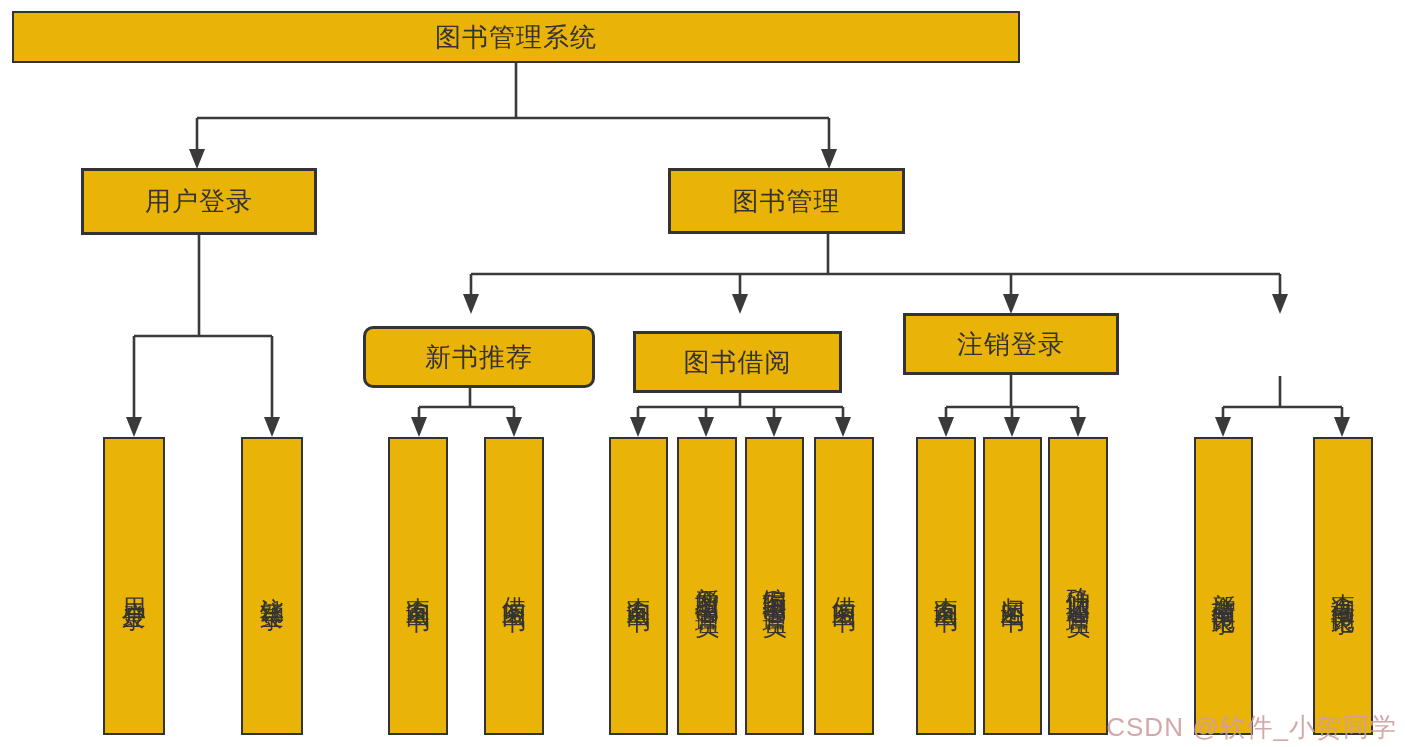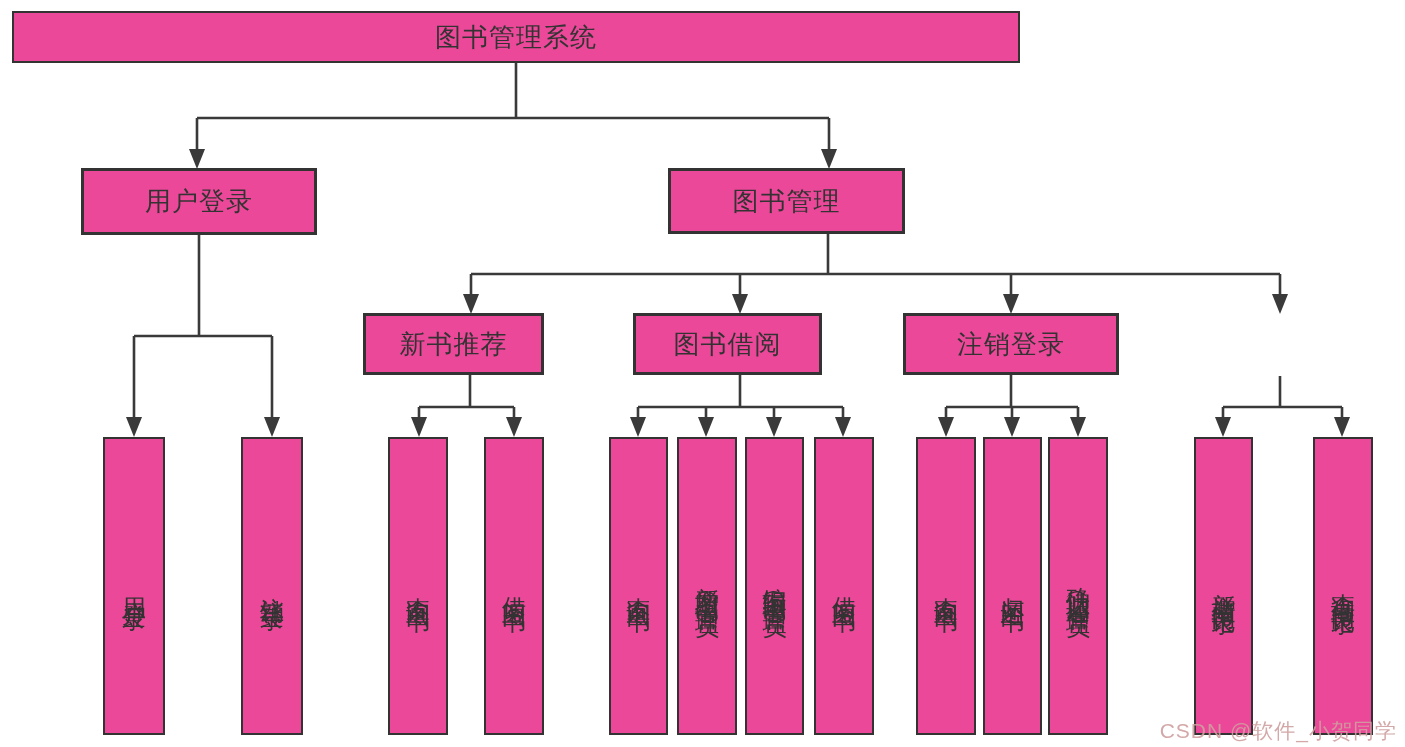--- a/index.html
+++ b/index.html
@@ -31,21 +31,21 @@
     stroke: var(--line);
     stroke-width: 2.6;
     fill: none;
   }
   svg.connectors polygon {
     fill: var(--line);
     stroke: none;
   }
   .node {
     position: absolute;
-    background: #ec4899;
+    background: #eab308;
     border: 3px solid var(--box-border);
     color: var(--text);
     display: flex;
     align-items: center;
     justify-content: center;
     text-align: center;
   }
   .node.thin { border-width: 2.5px; }
   .h-label {
     font-size: 26px;
@@ -57,43 +57,43 @@
     text-orientation: mixed;
     font-size: 24px;
     letter-spacing: 4px;
     line-height: 1;
     white-space: nowrap;
   }
   
   #n-root  { left: 12px;   top: 11px;  width: 1008px; height: 52px; }
   #n-login { left: 81px;   top: 168px; width: 236px;  height: 67px; }
   #n-mgmt  { left: 668px;  top: 168px; width: 237px;  height: 66px; }
-  #g-new   { left: 363px;  top: 313px; width: 181px;  height: 62px; }
-  #g-bor   { left: 633px;  top: 313px; width: 189px;  height: 62px; }
+  #g-new   { left: 363px;  top: 326px; width: 232px;  height: 62px; border-radius: 10px; }
+  #g-bor   { left: 633px;  top: 331px; width: 209px;  height: 62px; }
   #g-cur   { left: 903px;  top: 313px; width: 216px;  height: 62px; }
   #g-rec   { left: 1172px; top: 313px; width: 216px;  height: 63px; }
   .leaf    { top: 437px; height: 298px; }
   #l-a1 { left: 103px;  width: 62px; }
   #l-a2 { left: 241px;  width: 62px; }
   #l-b1 { left: 388px;  width: 60px; }
   #l-b2 { left: 484px;  width: 60px; }
   #l-c1 { left: 609px;  width: 59px; }
   #l-c2 { left: 677px;  width: 60px; }
   #l-c3 { left: 745px;  width: 59px; }
   #l-c4 { left: 814px;  width: 60px; }
   #l-d1 { left: 916px;  width: 60px; }
   #l-d2 { left: 983px;  width: 59px; }
   #l-d3 { left: 1048px; width: 60px; }
   #l-e1 { left: 1194px; width: 59px; }
   #l-e2 { left: 1313px; width: 60px; }
   .watermark {
     position: absolute;
     right: 8px;
     bottom: 2px;
-    font-size: 21px;
+    font-size: 26px;
     letter-spacing: 1px;
     color: var(--watermark);
     opacity: 0.9;
     white-space: nowrap;
   }
 </style>
 </head>
 <body>
 
 <div class="stage">

